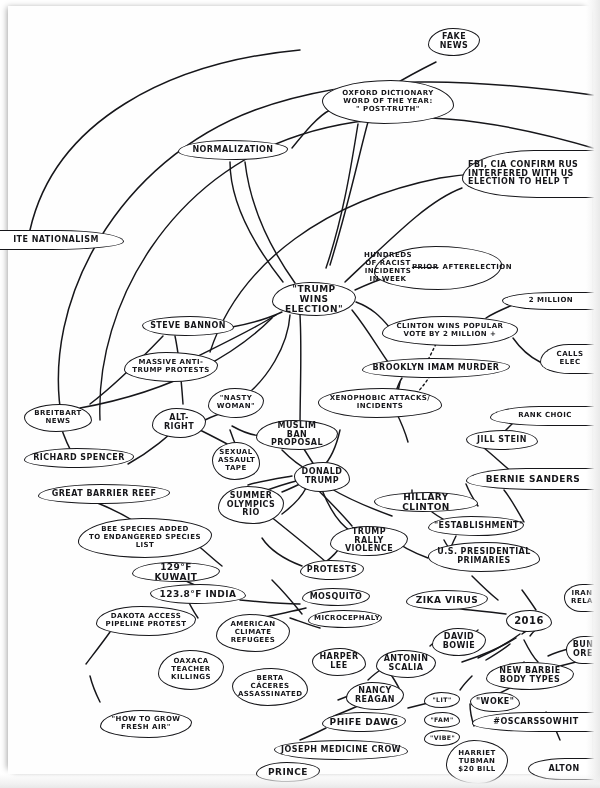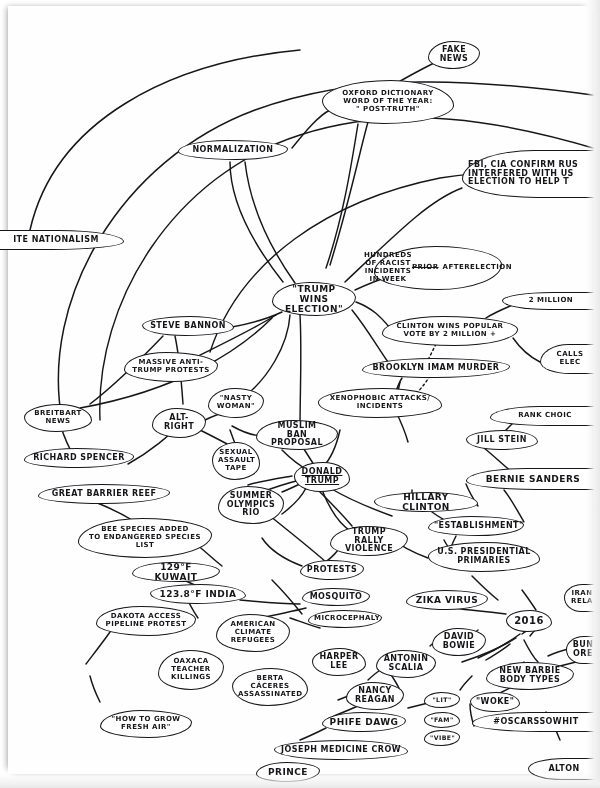--- a/index.html
+++ b/index.html
@@ -141,21 +141,21 @@
       <path d="M498 694 C 506 690, 514 686, 522 682"></path>
       <path d="M470 704 C 470 712, 472 720, 474 726"></path>
       <path d="M546 712 C 552 720, 556 730, 560 740"></path>
       <path d="M408 708 C 416 706, 424 704, 432 702"></path>
       <path d="M506 676 C 512 670, 518 666, 524 662"></path>
       <path d="M584 660 C 576 662, 568 664, 560 666"></path>
       <path d="M548 656 C 556 652, 564 650, 572 648"></path>
     </g>
   </svg>
 
-  <div class="node ink1 s8" style="left:428px;top:41px;width:52px;height:28px;justify-content:center;">
+  <div class="node ink1 s8" style="left:428px;top:28px;width:52px;height:28px;justify-content:center;">
     <span style="white-space:pre-line">FAKE
 NEWS</span>
     </div>
 
   <div class="node ink2 s7" style="left:322px;top:80px;width:132px;height:44px;">
     <span style="white-space:pre-line">OXFORD DICTIONARY
 WORD OF THE YEAR:
 " POST-TRUTH"</span>
     </div>
 
@@ -260,21 +260,21 @@
     </div>
 
   <div class="node ink3 s9 clipR" style="left:466px;top:468px;width:134px;height:22px;">
     <span>BERNIE SANDERS</span>
     </div>
 
   <div class="node ink1 s8" style="left:38px;top:484px;width:132px;height:20px;">
     <span>GREAT BARRIER REEF</span>
     </div>
 
-  <div class="node ink2 s8" style="left:294px;top:462px;width:56px;height:30px;text-decoration:underline;">
+  <div class="node ink2 s8" style="left:294px;top:462px;width:56px;height:30px;">
     <span style="white-space:pre-line">DONALD
 TRUMP</span>
     </div>
 
   <div class="node ink3 s8" style="left:218px;top:486px;width:66px;height:38px;">
     <span style="white-space:pre-line">SUMMER
 OLYMPICS
 RIO</span>
     </div>
 
@@ -415,20 +415,25 @@
     </div>
 
   <div class="node ink1 s6" style="left:424px;top:730px;width:36px;height:16px;">
     <span>"VIBE"</span>
     </div>
 
   <div class="node ink2 s8" style="left:274px;top:740px;width:134px;height:20px;">
     <span>JOSEPH MEDICINE CROW</span>
     </div>
 
+  <div class="node ink3 s7" style="left:446px;top:740px;width:62px;height:44px;">
+    <span style="white-space:pre-line">HARRIET
+TUBMAN
+$20 BILL</span>
+    </div>
 
   <div class="node ink1 s9" style="left:256px;top:762px;width:64px;height:20px;">
     <span>PRINCE</span>
     </div>
 
   <div class="node ink2 s8 clipR" style="left:528px;top:758px;width:72px;height:22px;">
     <span>ALTON</span>
     </div>
 
   <div id="rightfade"></div>

